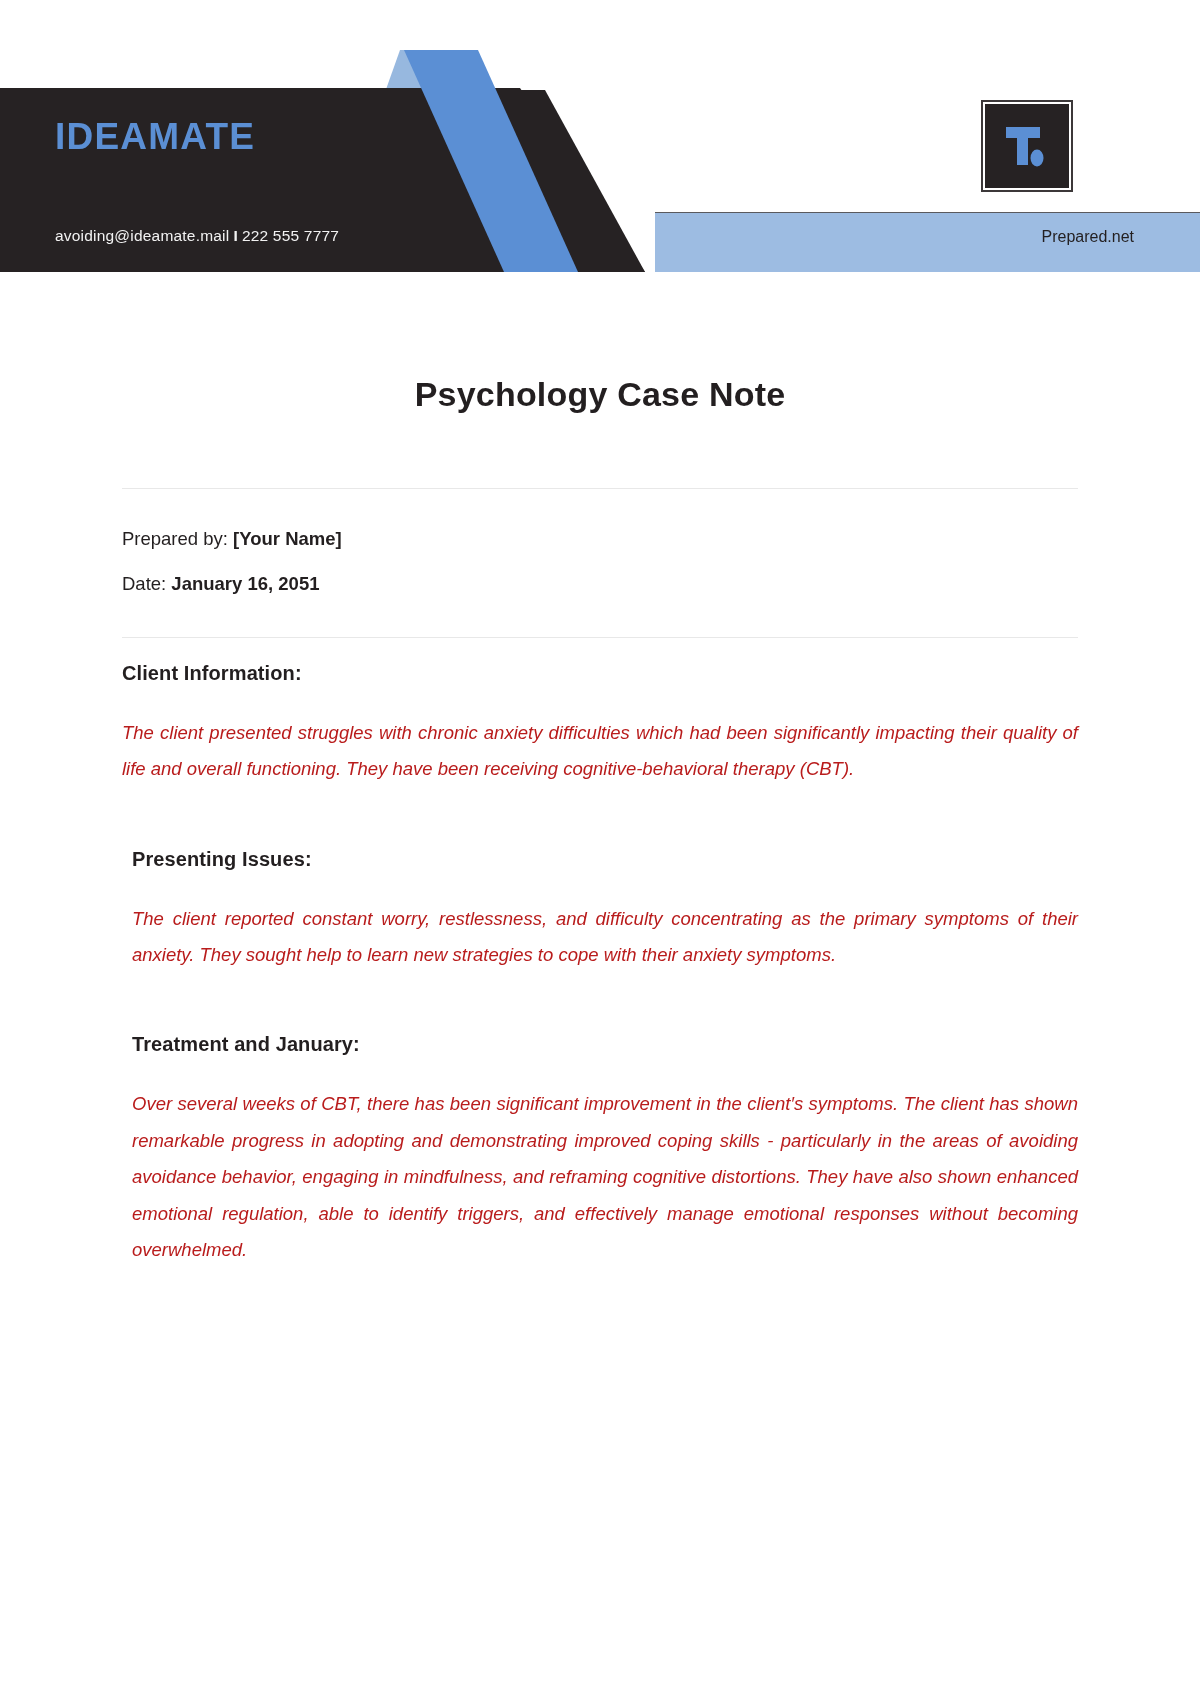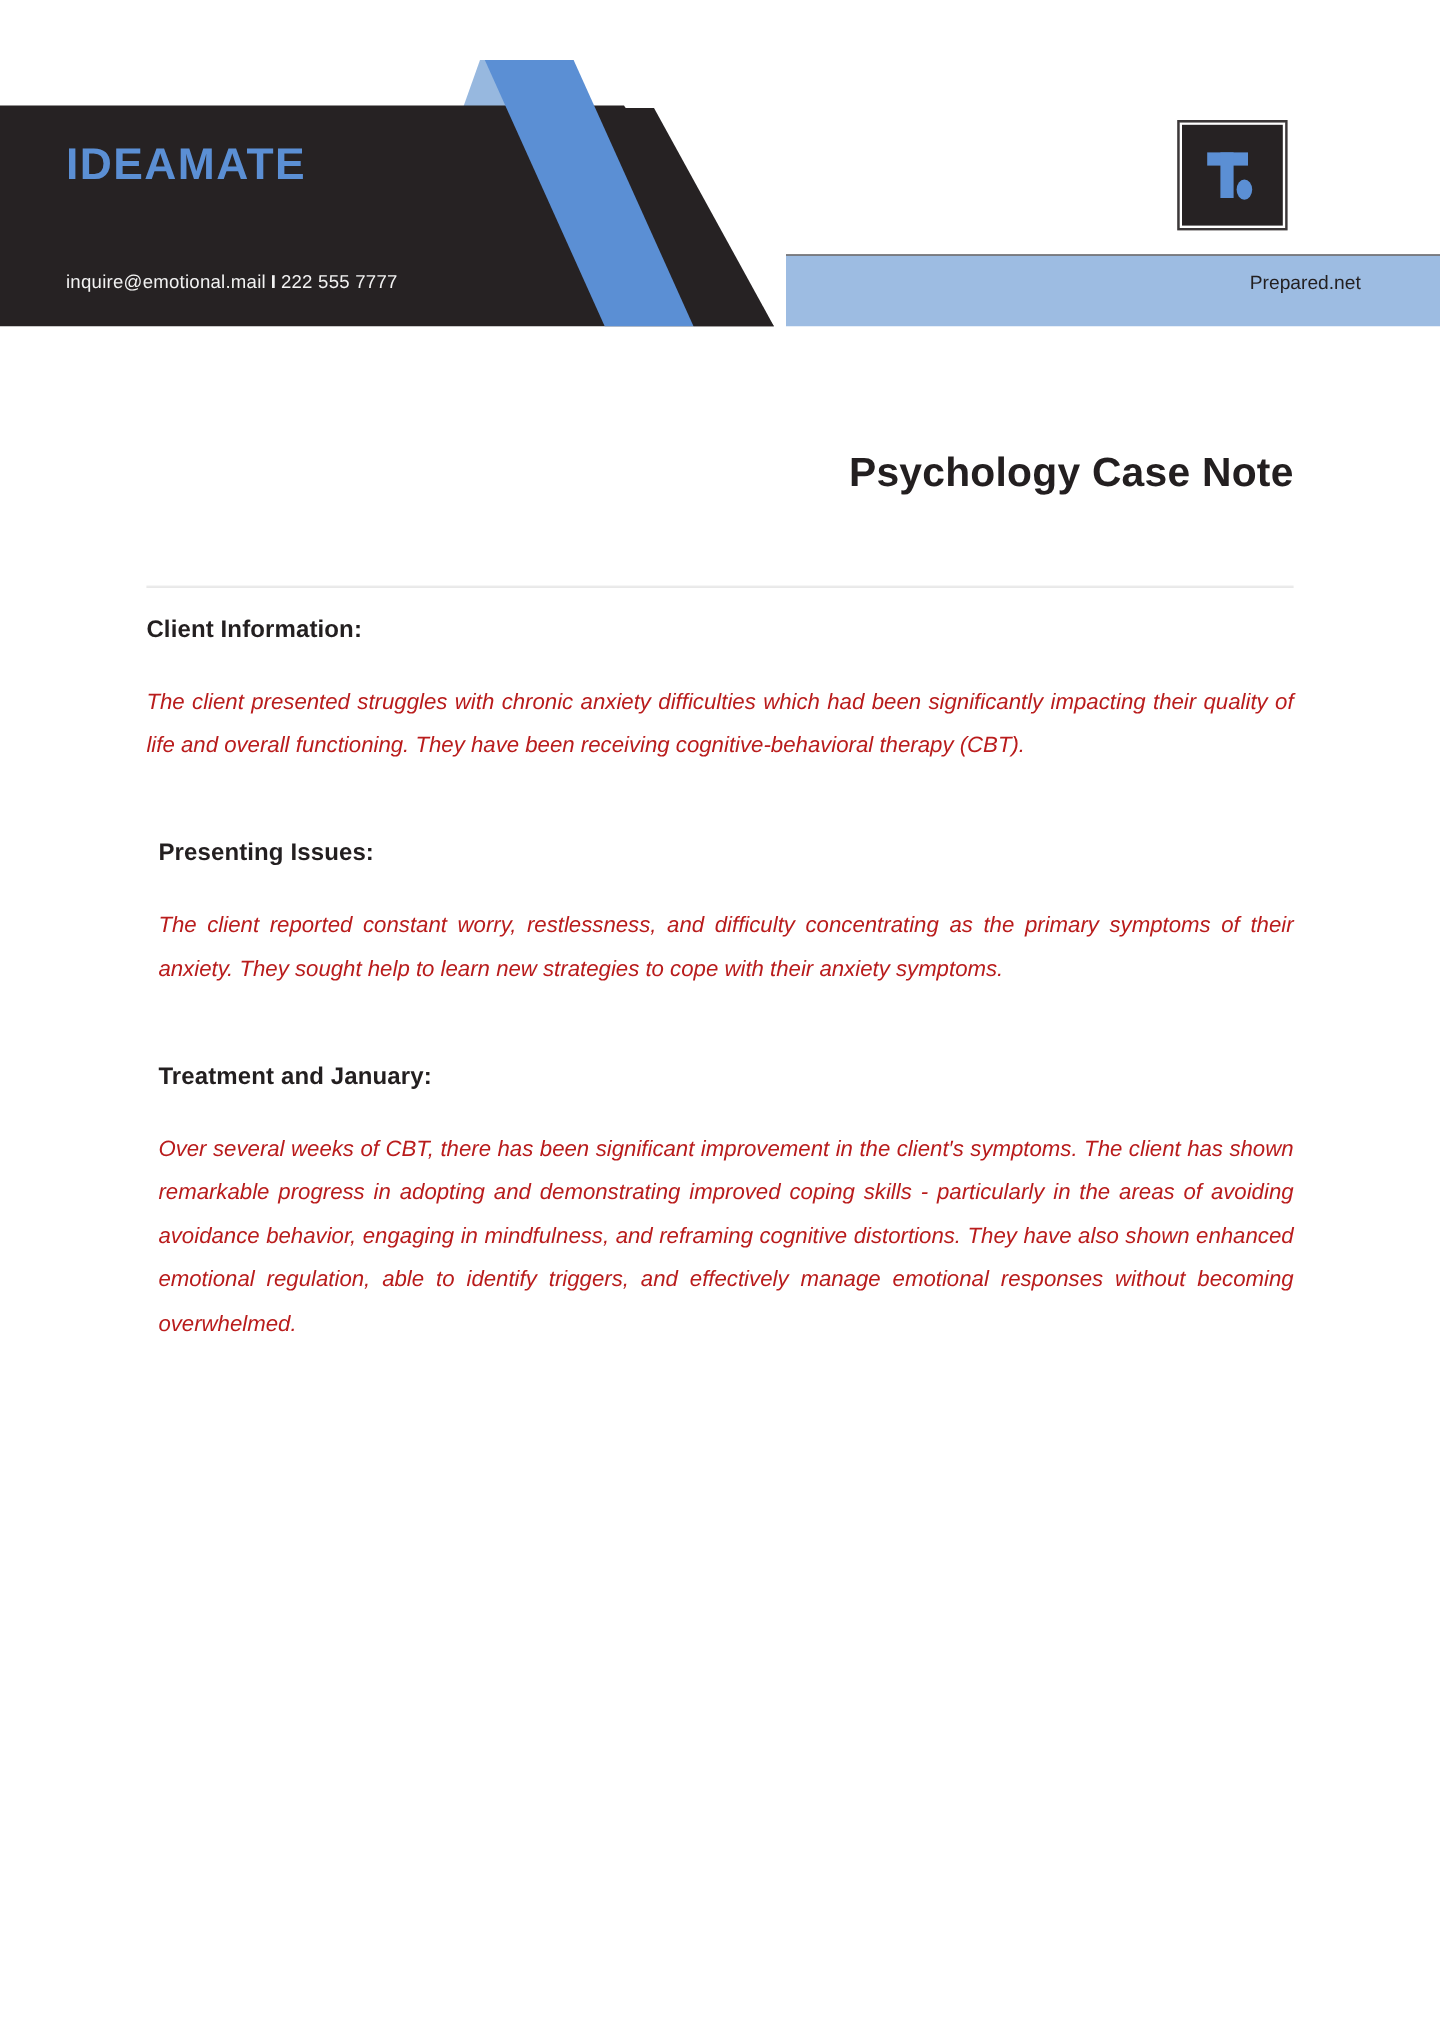--- a/index.html
+++ b/index.html
@@ -88,21 +88,21 @@
   }
 
   
   .page {
     position: relative;
     padding: 0 122px;
     box-sizing: border-box;
     width: 1200px;
   }
   .doc-title {
-    text-align: right;
+    text-align: center;
     font-size: 34px;
     font-weight: bold;
     color: #231f20;
     margin: 0;
     padding-top: 103px;
     letter-spacing: 0.2px;
   }
   .rule {
     height: 1px;
     background: #e8e8e8;
@@ -159,40 +159,50 @@
 
     <polygon points="655,213 1200,213 1200,272 655,272" fill="#9DBCE2"></polygon>
     <line x1="655" y1="212.5" x2="1200" y2="212.5" stroke="#5a5a5e" stroke-width="1.2"></line>
   </svg>
 
   <div class="brand-block">
     <div class="brand-name">IDEAMATE</div>
   </div>
 
   <div class="brand-contact">
-    <span>inquire@emotional.mail</span><span class="sep">I</span><span>222 555 7777</span>
+    <span>avoiding@ideamate.mail</span><span class="sep">I</span><span>222 555 7777</span>
   </div>
 
   <div class="tmpl-logo">
     <svg width="48" height="54" viewBox="0 0 48 54" xmlns="http://www.w3.org/2000/svg">
       <rect x="3" y="8" width="34" height="11" fill="#5B8FD4"></rect>
       <rect x="14" y="8" width="11" height="38" fill="#5B8FD4"></rect>
       <ellipse cx="34" cy="39" rx="6.5" ry="8.5" fill="#5B8FD4"></ellipse>
     </svg>
   </div>
 
   <div class="tmpl-net">Prepared.net</div>
 </div>
 
 <div class="page">
 
   <h1 class="doc-title">Psychology Case Note</h1>
 
   <hr class="rule first">
 
+  <div class="meta">
+    <p class="meta-line">
+      <span>Prepared by:</span>
+      <b>[Your Name]</b>
+    </p>
+    <p class="meta-line">
+      <span>Date:</span>
+      <b>January 16, 2051</b>
+    </p>
+  </div>
 
   <hr class="rule">
 
   <div class="section">
     <h2 class="section-heading">Client Information:</h2>
     <p class="section-body">The client presented struggles with chronic anxiety difficulties which had been significantly impacting their quality of life and overall functioning. They have been receiving cognitive-behavioral therapy (CBT).</p>
   </div>
 
   <div class="section">
     <h2 class="section-heading">Presenting Issues:</h2>

